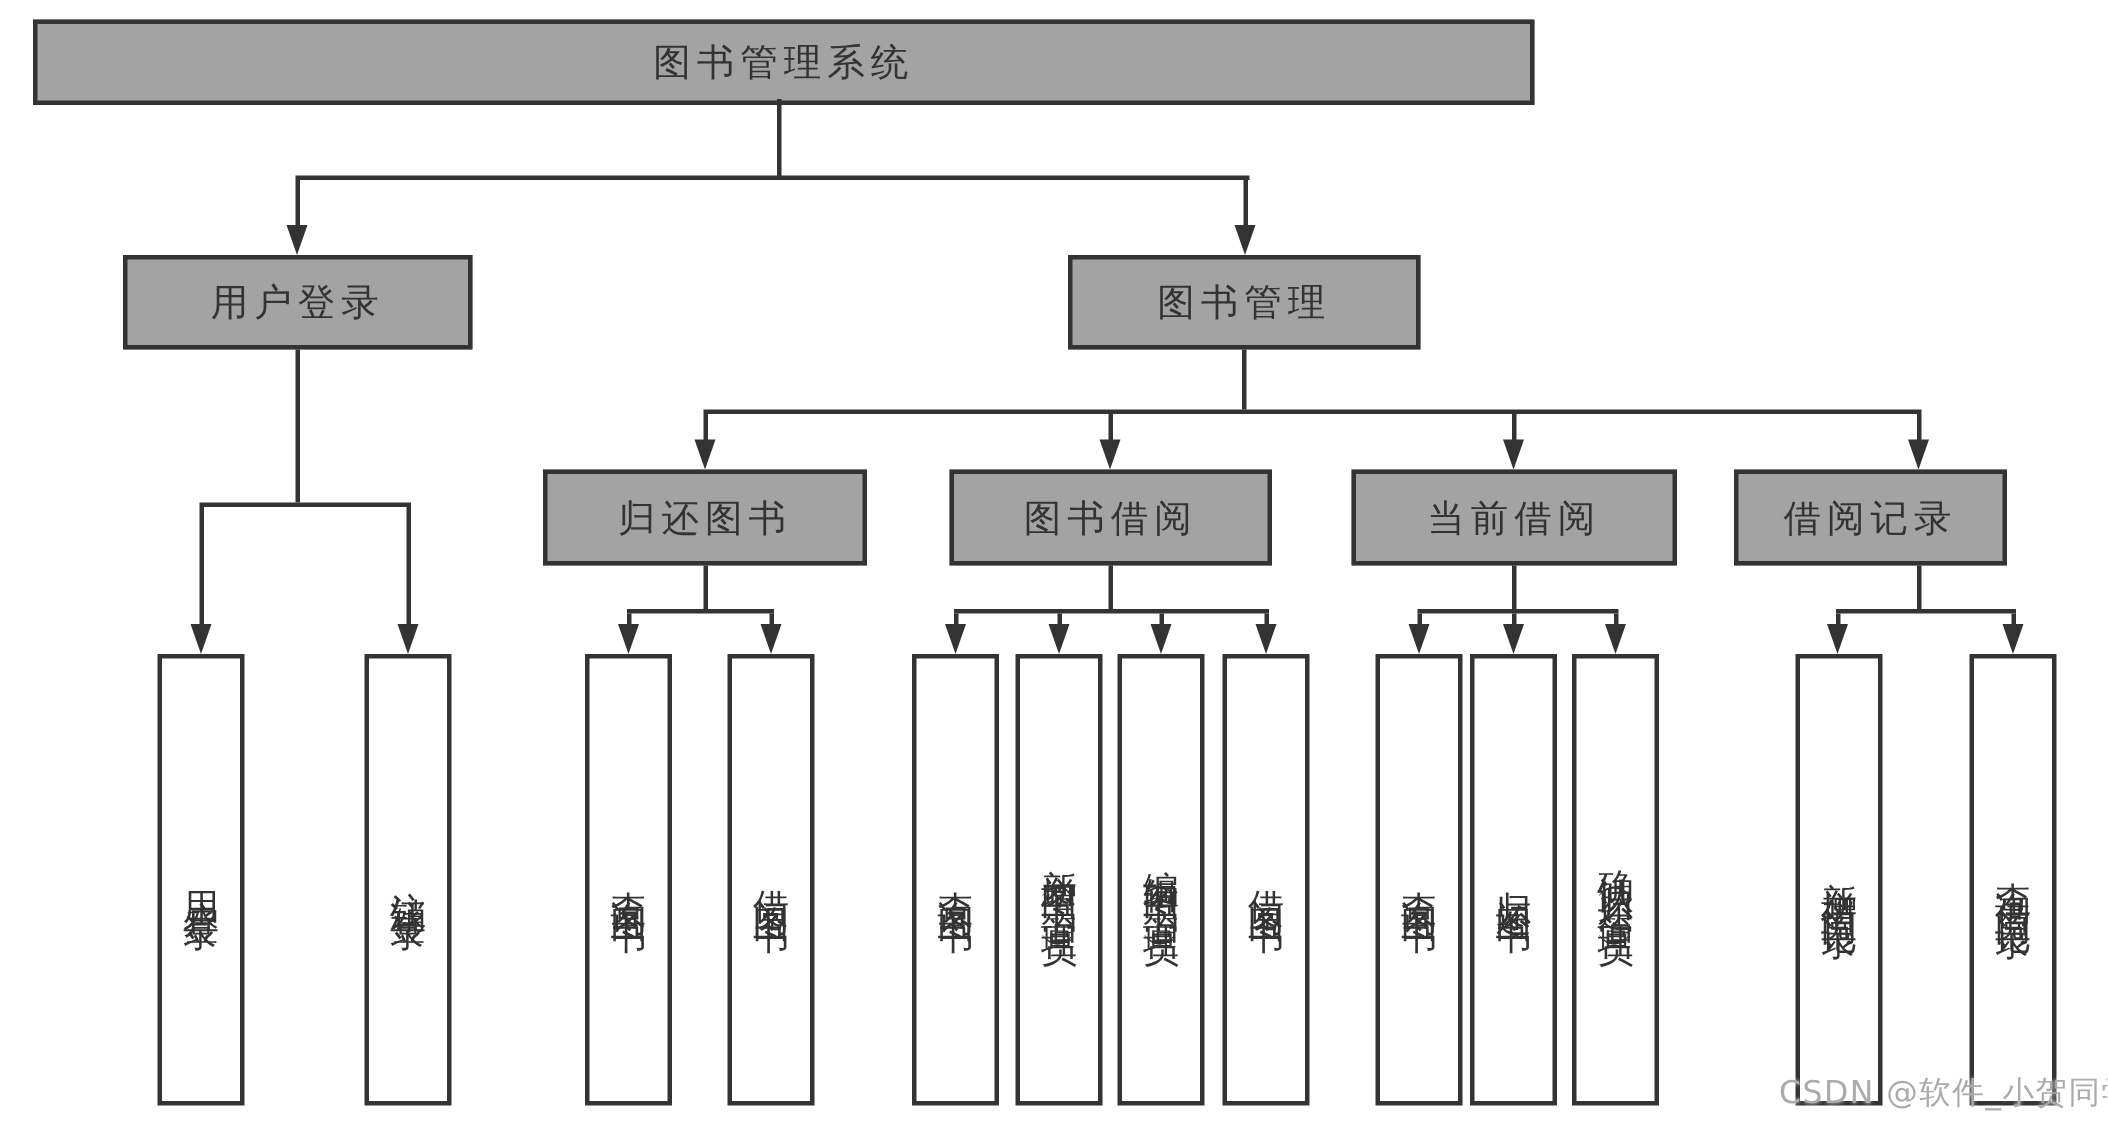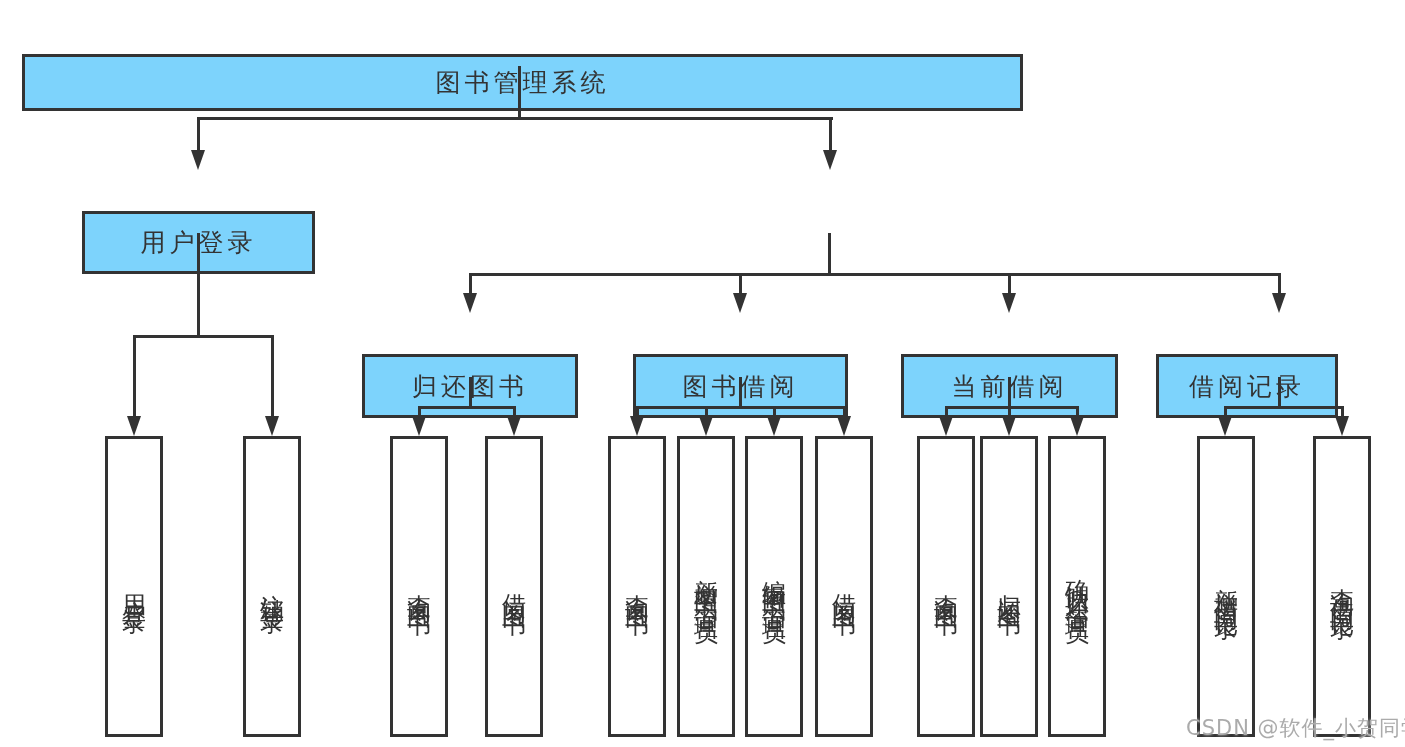--- a/index.html
+++ b/index.html
@@ -14,25 +14,24 @@
     width:1405px;height:747px;
     background:var(--bg);
     font-family:"DejaVu Sans","Liberation Sans",sans-serif;
     color:var(--text);
     overflow:hidden;
   }
   .hbox{
     position:absolute;
     box-sizing:border-box;
     border:3px solid var(--line);
-    background:#7dd3fc;
+    background:#a3a3a3;
     display:flex;align-items:center;justify-content:center;
     font-size:25px;letter-spacing:4px;
     white-space:nowrap;
-    margin-top:41px;
   }
   .vbox{
     position:absolute;
     box-sizing:border-box;
     border:3px solid var(--line);
     background:#ffffff;
     top:436px;height:301px;width:58px;
     display:flex;align-items:center;justify-content:center;
     writing-mode:vertical-rl;
     text-orientation:mixed;
@@ -65,20 +64,21 @@
   <div class="hbox" style="left:22px;top:13px;width:1001px;height:57px">图书管理系统</div>
 
   <div class="vl" style="left:518px;top:66px;height:52px"></div>
   <div class="ln" style="left:197px;top:117px;width:636px"></div>
   <div class="vl" style="left:197px;top:120px;height:31px"></div>
   <div class="vl" style="left:829px;top:120px;height:31px"></div>
   <div class="ah" style="left:191px;top:150px"></div>
   <div class="ah" style="left:823px;top:150px"></div>
 
   <div class="hbox" style="left:82px;top:170px;width:233px;height:63px">用户登录</div>
+  <div class="hbox" style="left:712px;top:170px;width:235px;height:63px">图书管理</div>
 
   <div class="vl" style="left:197px;top:233px;height:102px"></div>
   <div class="ln" style="left:133px;top:335px;width:141px"></div>
   <div class="vl" style="left:133px;top:338px;height:79px"></div>
   <div class="vl" style="left:271px;top:338px;height:79px"></div>
   <div class="ah" style="left:127px;top:416px"></div>
   <div class="ah" style="left:265px;top:416px"></div>
 
   <div class="vl" style="left:828px;top:233px;height:40px"></div>
   <div class="ln" style="left:469px;top:273px;width:812px"></div>

